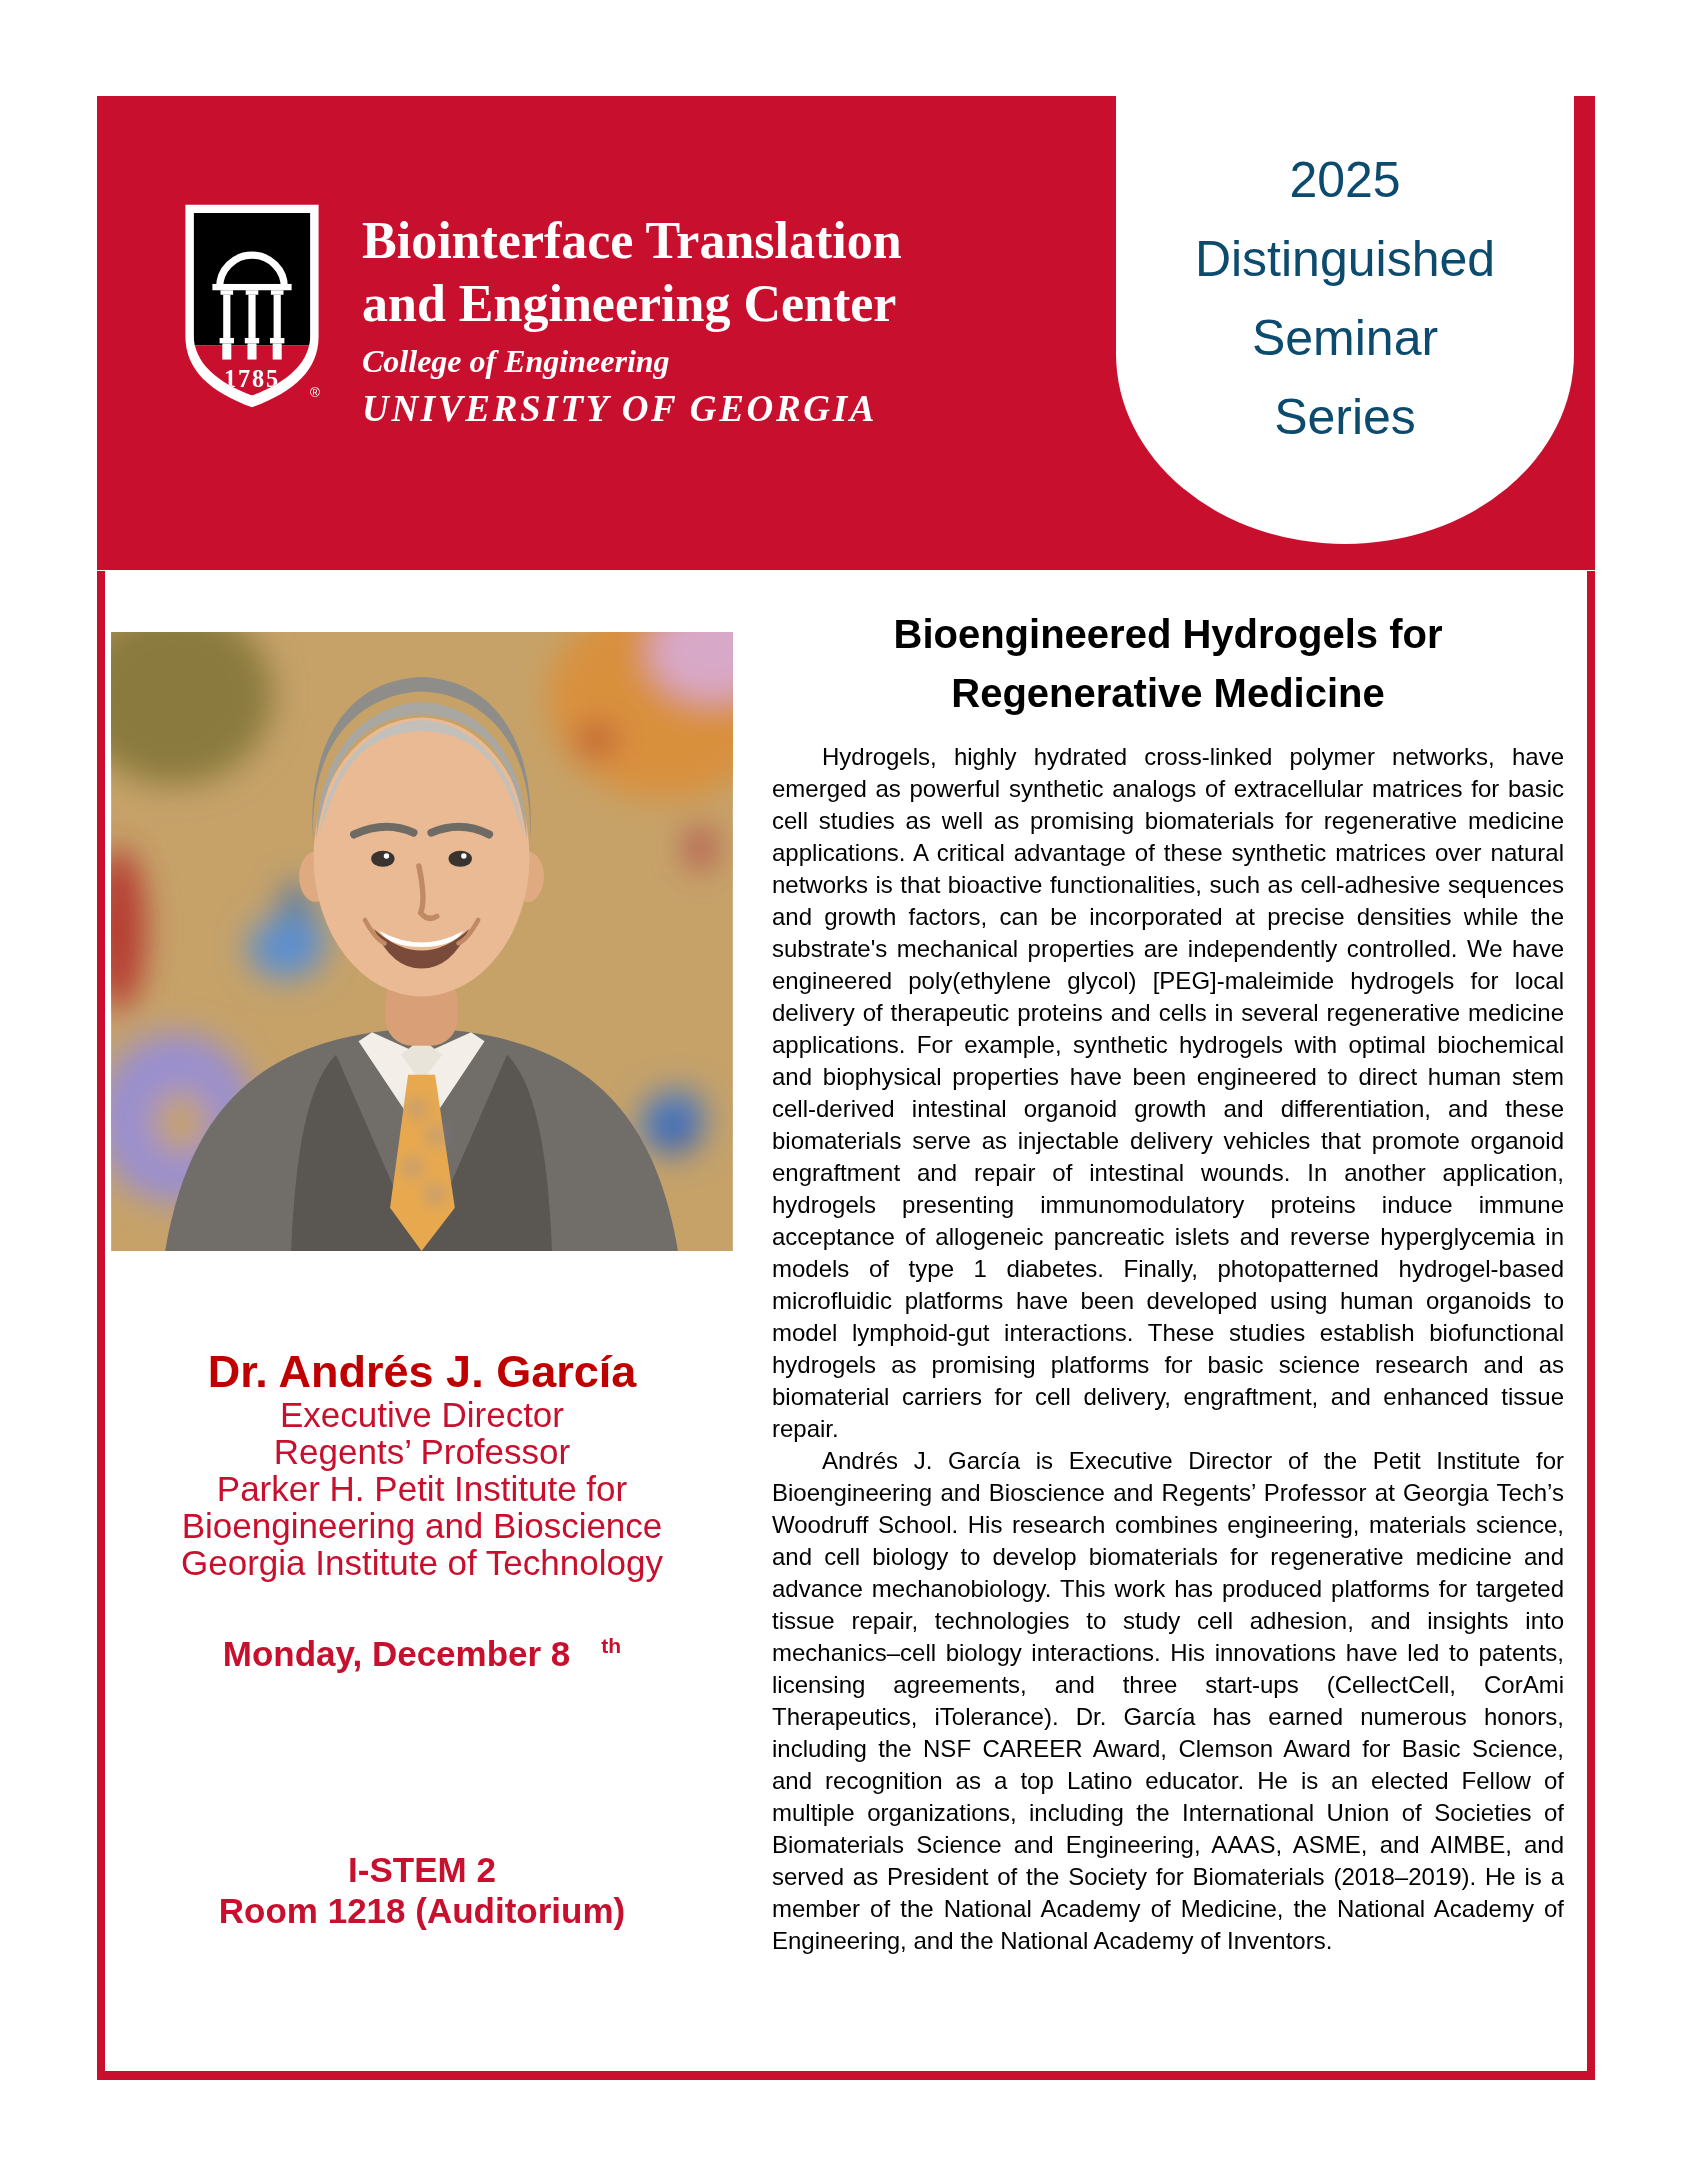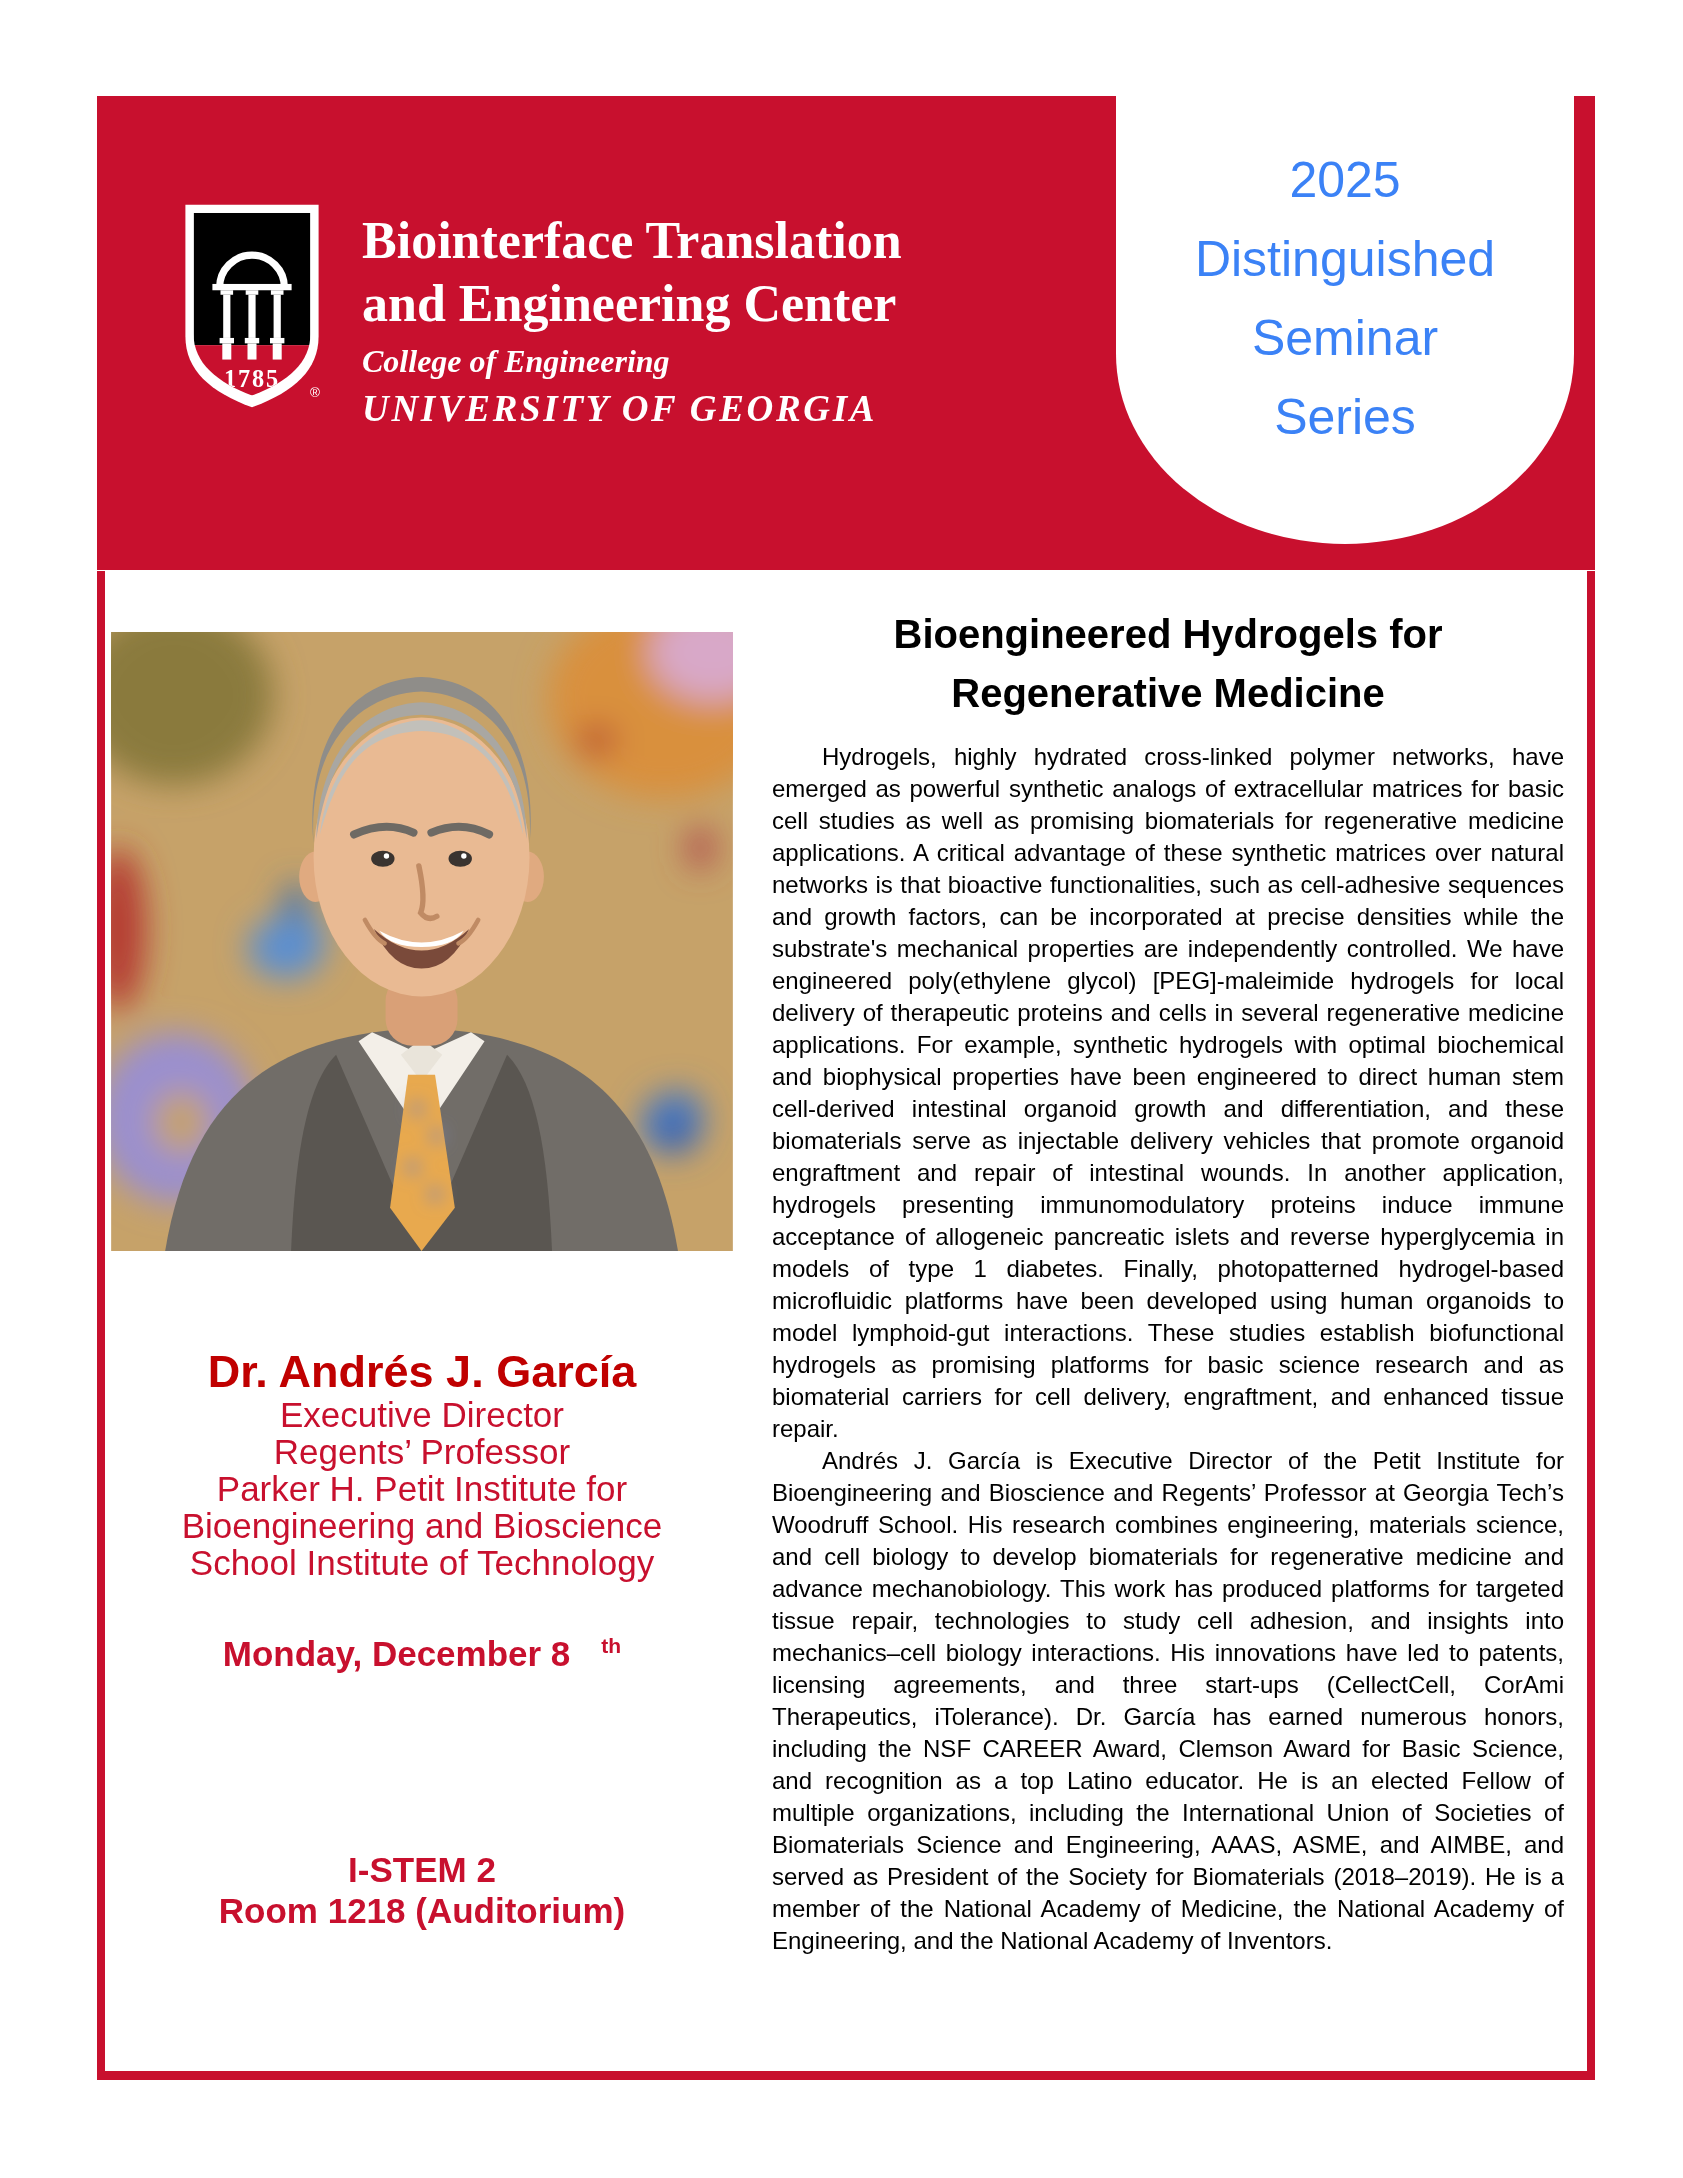--- a/index.html
+++ b/index.html
@@ -10,21 +10,21 @@
   }
   html,body{margin:0;padding:0;background:#ffffff;}
   .page{position:relative;width:1683px;height:2178px;background:#ffffff;overflow:hidden;
         font-family:"Liberation Sans", sans-serif;}
 
   
   .red-band{position:absolute;left:97px;top:96px;width:1498px;height:474px;background:var(--band-red);}
   .badge{position:absolute;left:1116px;top:96px;width:458px;height:448px;background:#ffffff;
          border-bottom-left-radius:230px 191px;border-bottom-right-radius:230px 191px;
          text-align:center;padding-top:45px;box-sizing:border-box;}
-  .badge-line{display:block;font-size:50px;line-height:79px;color:#3b82f6;font-weight:400;}
+  .badge-line{display:block;font-size:50px;line-height:79px;color:#0c4a6e;font-weight:400;}
 
   .logo-wrap{position:absolute;left:180px;top:201px;width:144px;height:210px;}
   .logo-reg{position:absolute;left:310px;top:385px;color:#ffffff;font-size:13.5px;}
 
   .org-block{position:absolute;left:362px;top:209px;color:#ffffff;}
   .org-line{display:block;font-family:"Liberation Serif", serif;font-weight:700;font-size:52px;line-height:63px;}
   .org-college{display:block;font-family:"Liberation Serif", serif;font-style:italic;font-weight:700;
                font-size:32px;line-height:40px;margin-top:6px;}
   .org-univ{display:block;font-family:"Liberation Serif", serif;font-weight:700;font-size:37px;
             letter-spacing:2.7px;line-height:45px;margin-top:5.4px;font-style:italic;}
@@ -183,21 +183,21 @@
       </g>
     </svg>
   </div>
 
   <div class="speaker-block">
     <div class="speaker-name">Dr. Andrés J. García</div>
     <div class="speaker-title">Executive Director</div>
     <div class="speaker-title">Regents’ Professor</div>
     <div class="speaker-title">Parker H. Petit Institute for</div>
     <div class="speaker-title">Bioengineering and Bioscience</div>
-    <div class="speaker-title">School Institute of Technology</div>
+    <div class="speaker-title">Georgia Institute of Technology</div>
   </div>
 
   <div class="speaker-date">
     <div><span>Monday, December 8</span><sup class="th">th</sup></div>
   </div>
 
   <div class="speaker-venue">
     <div>I-STEM 2</div>
     <div>Room 1218 (Auditorium)</div>
   </div>

